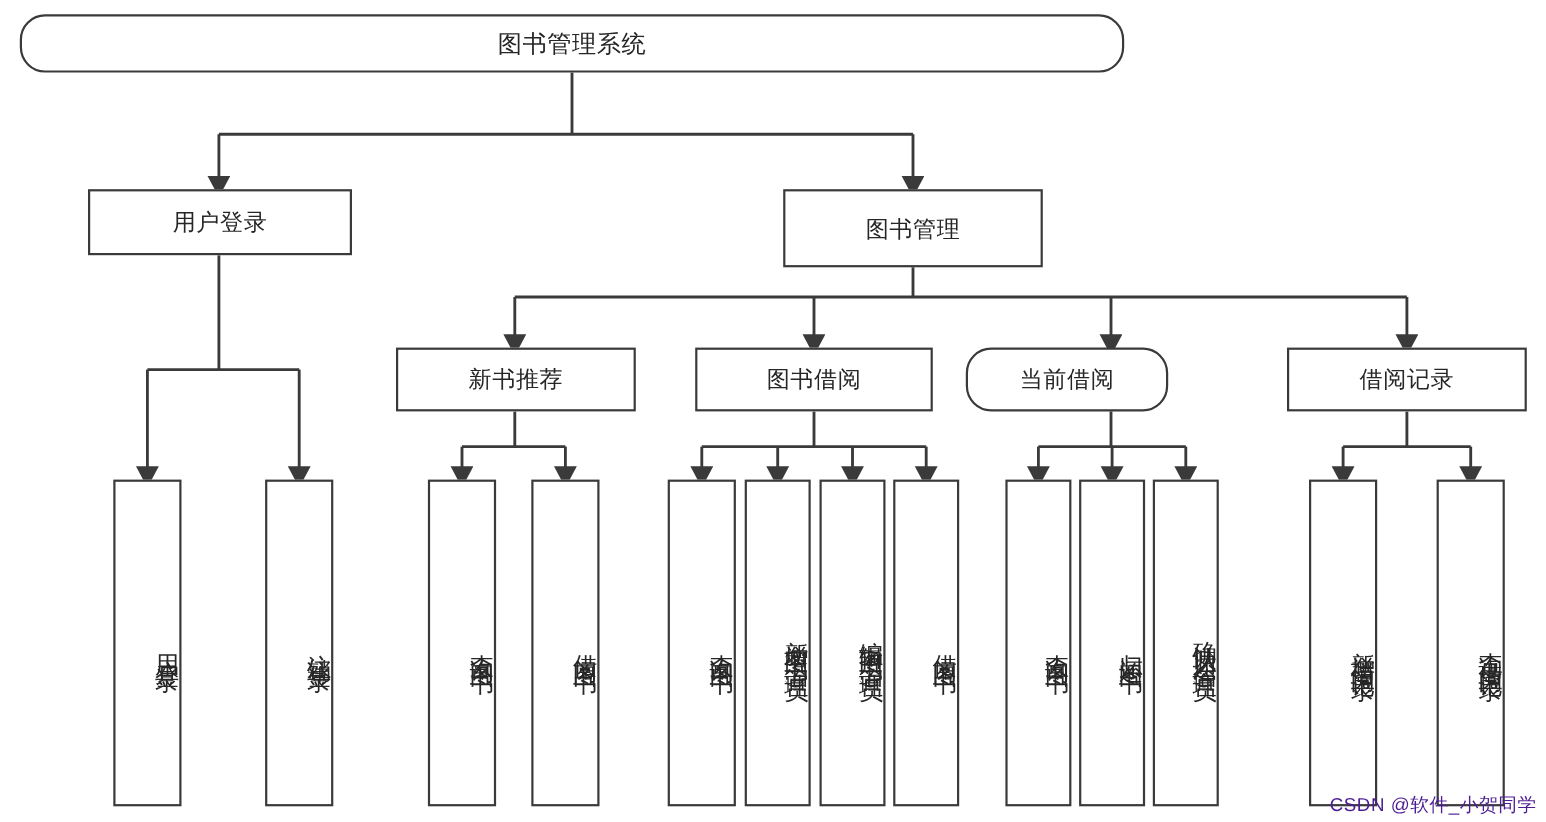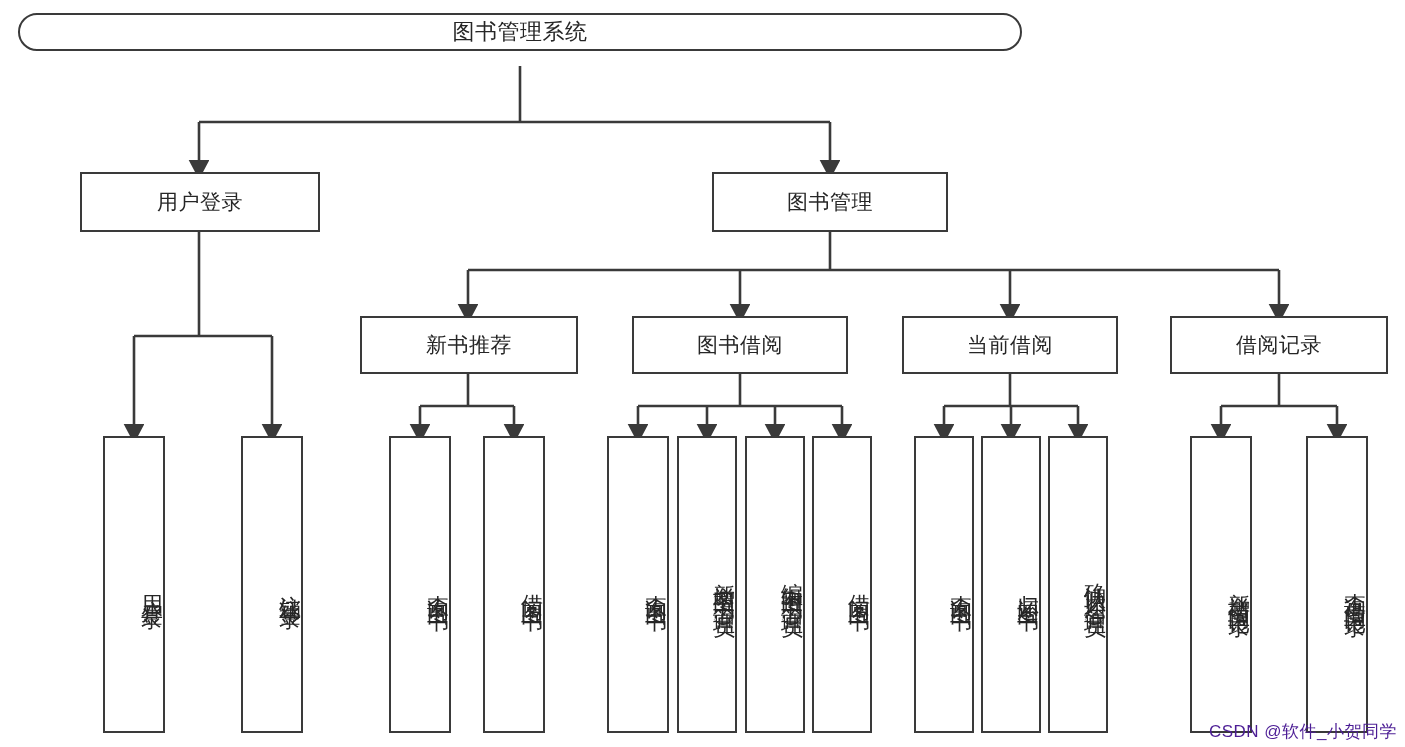--- a/index.html
+++ b/index.html
@@ -120,31 +120,31 @@
       <path d="M1011,406 L1011,427" marker-end="url(#arrow)"></path>
       <path d="M1078,406 L1078,427" marker-end="url(#arrow)"></path>
 
       <path d="M1279,374 L1279,406"></path>
       <path d="M1221,406 L1337,406"></path>
       <path d="M1221,406 L1221,427" marker-end="url(#arrow)"></path>
       <path d="M1337,406 L1337,427" marker-end="url(#arrow)"></path>
     </g>
   </svg>
 
-  <div class="node node-h node-root" style="left:18px; top:13px; width:1004px; height:38px;border-radius:23px;">图书管理系统</div>
+  <div class="node node-h node-root" style="left:18px; top:13px; width:1004px; height:53px;border-radius:23px;">图书管理系统</div>
 
   <div class="node node-h" style="left:80px; top:172px; width:240px; height:60px;">用户登录</div>
-  <div class="node node-h" style="left:712px; top:172px; width:236px; height:60px;">图书管理</div>
+  <div class="node node-h" style="left:712px; top:172px; width:236px; height:71px;">图书管理</div>
 
   <div class="node node-v" style="left:103px; top:436px; width:62px; height:297px;">用户登录</div>
   <div class="node node-v" style="left:241px; top:436px; width:62px; height:297px;">注销登录</div>
 
   <div class="node node-h" style="left:632px; top:316px; width:216px; height:58px;">图书借阅</div>
   <div class="node node-h" style="left:360px; top:316px; width:218px; height:58px;">新书推荐</div>
-  <div class="node node-h" style="left:902px; top:316px; width:216px; height:58px;">当前借阅</div>
+  <div class="node node-h" style="left:878px; top:316px; width:184px; height:58px;border-radius:23px;">当前借阅</div>
   <div class="node node-h" style="left:1170px; top:316px; width:218px; height:58px;">借阅记录</div>
 
   <div class="node node-v" style="left:389px; top:436px; width:62px; height:297px;">查询图书</div>
   <div class="node node-v" style="left:483px; top:436px; width:62px; height:297px;">借阅图书</div>
 
   <div class="node node-v" style="left:607px; top:436px; width:62px; height:297px;">查询图书</div>
   <div class="node node-v topalign" style="left:677px; top:436px; width:60px; height:297px;">新增图书（管理员）</div>
   <div class="node node-v topalign" style="left:745px; top:436px; width:60px; height:297px;">编辑图书（管理员）</div>
   <div class="node node-v" style="left:812px; top:436px; width:60px; height:297px;">借阅图书</div>
 

